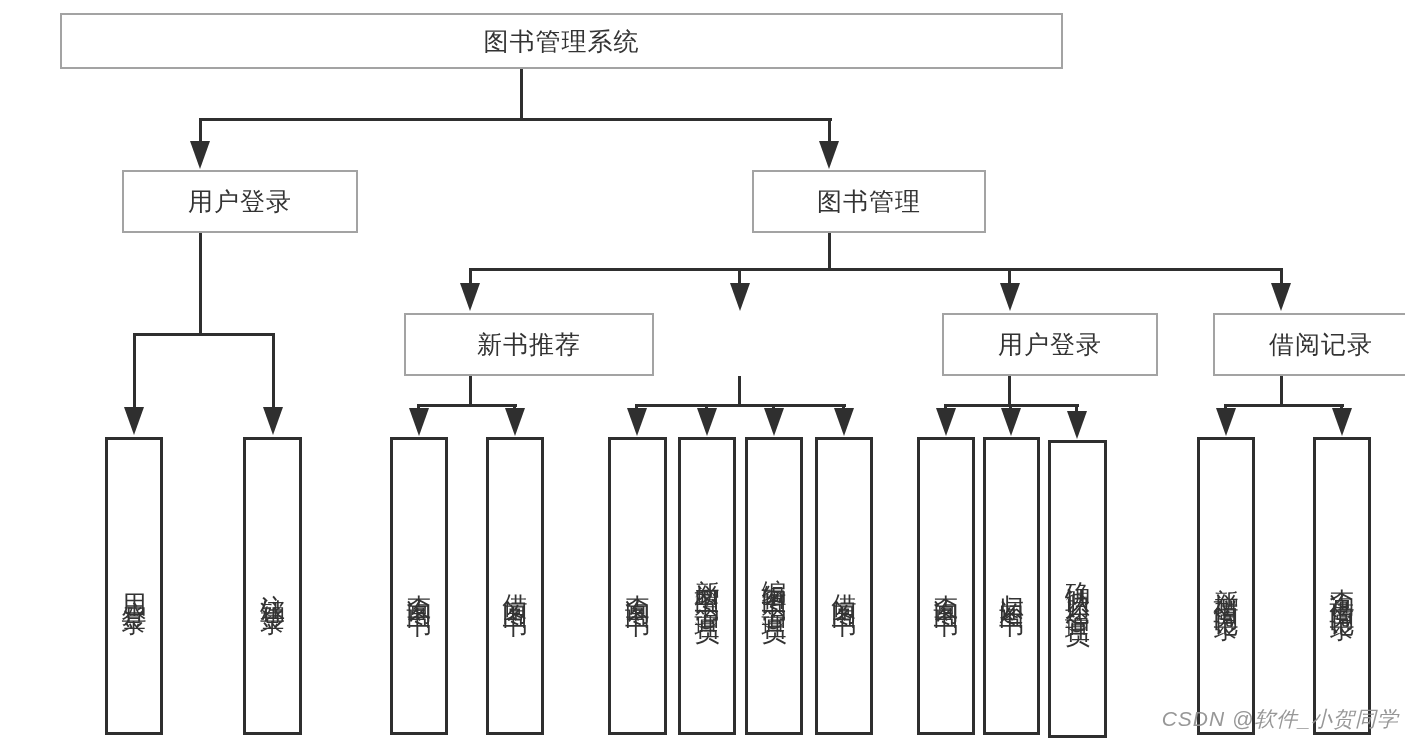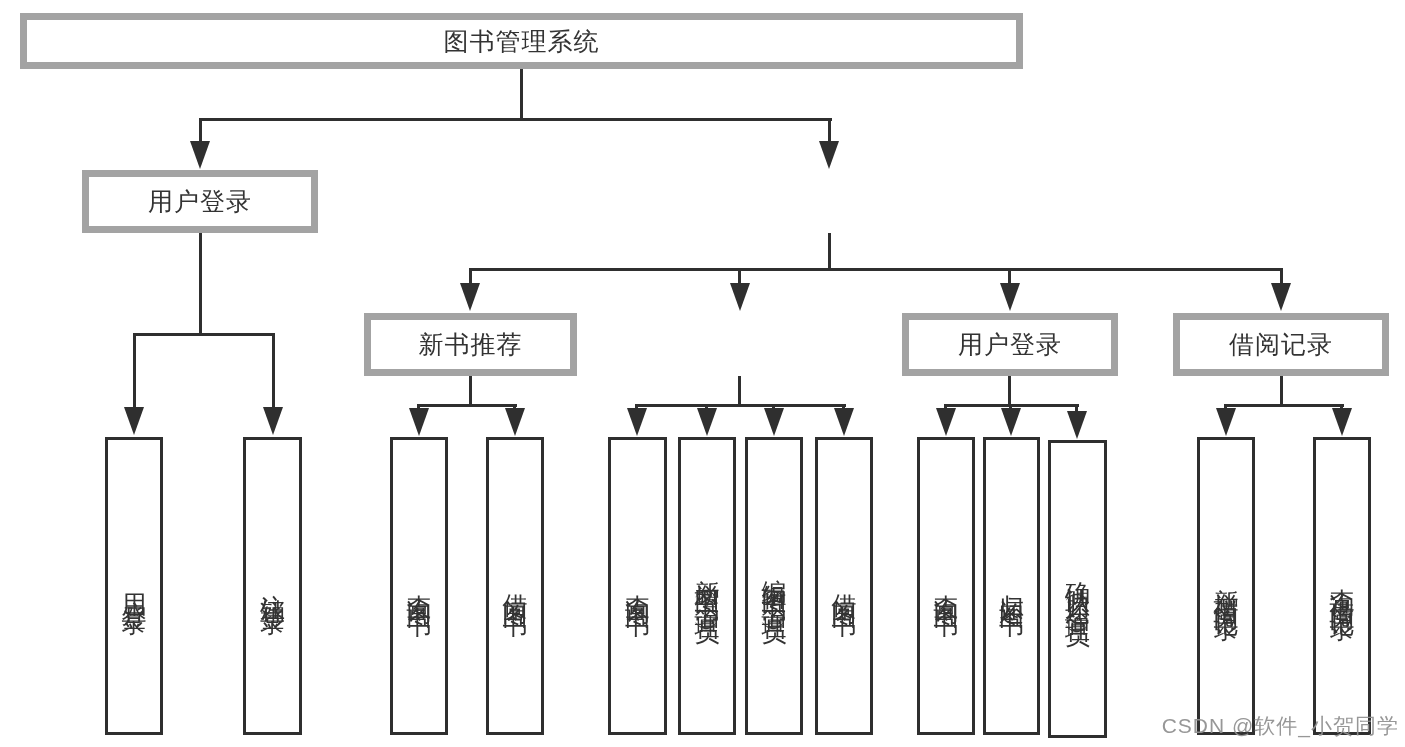--- a/index.html
+++ b/index.html
@@ -1,41 +1,41 @@
 <!DOCTYPE html>
 <html><head>
 <meta charset="utf-8">
 <style>
   html,body{margin:0;padding:0;background:#ffffff;}
   .canvas{
     position:relative;width:1405px;height:747px;background:#ffffff;
     font-family:"Liberation Sans","DejaVu Sans",sans-serif;overflow:hidden;
   }
   .hbox{
-    position:absolute;box-sizing:border-box;border:7px solid #a3a3a3;background:#ffffff;
+    position:absolute;box-sizing:border-box;border:2px solid #a3a3a3;background:#ffffff;
     display:flex;align-items:center;justify-content:center;
-    font-size:25px;color:#333333;letter-spacing:1px;white-space:nowrap;
+    font-size:25px;color:#333333;letter-spacing:1px;white-space:nowrap;margin-left:40px;
   }
   .vbox{
     position:absolute;box-sizing:border-box;border:3px solid #2f2f2f;background:#ffffff;
     display:flex;align-items:center;justify-content:center;
   }
   .vtext{
     writing-mode:vertical-rl;text-orientation:mixed;
     font-size:25px;line-height:1;letter-spacing:6px;color:#333333;
   }
   .line{position:absolute;background:#2f2f2f;}
   .arrow{
     position:absolute;width:0;height:0;
     border-left:10px solid transparent;border-right:10px solid transparent;
     border-top:28px solid #2f2f2f;
   }
   .watermark{
-    position:absolute;right:6px;bottom:7px;font-size:21px;letter-spacing:1px;
-    color:rgba(145,145,145,0.95);z-index:10;white-space:nowrap;
+    position:absolute;right:6px;bottom:14px;font-size:21px;letter-spacing:1px;
+    color:rgba(145,145,145,0.95);z-index:10;white-space:nowrap;font-style:italic;
   }
 </style>
 </head>
 <body>
 
 <div class="canvas">
 
   <div class="line" style="left:520px;top:66px;width:3px;height:55px"></div>
   <div class="line" style="left:199px;top:118px;width:633px;height:3px"></div>
   <div class="line" style="left:199px;top:118px;width:3px;height:26px"></div>
@@ -92,22 +92,23 @@
   <div class="line" style="left:1225px;top:404px;width:119px;height:3px"></div>
   <div class="line" style="left:1224px;top:404px;width:3px;height:10px"></div>
   <div class="line" style="left:1340px;top:404px;width:3px;height:10px"></div>
   <div class="arrow" style="left:1216px;top:408px"></div>
   <div class="arrow" style="left:1332px;top:408px"></div>
 
   <div class="hbox" style="left:20px;top:13px;width:1003px;height:56px">图书管理系统</div>
 
   <div class="hbox" style="left:82px;top:170px;width:236px;height:63px">用户登录</div>
 
+  <div class="hbox" style="left:712px;top:170px;width:234px;height:63px">图书管理</div>
 
-  <div class="hbox" style="left:364px;top:313px;width:213px;height:63px">新书推荐</div>
+  <div class="hbox" style="left:364px;top:313px;width:250px;height:63px">新书推荐</div>
 
 
   <div class="hbox" style="left:902px;top:313px;width:216px;height:63px">用户登录</div>
 
   <div class="hbox" style="left:1173px;top:313px;width:216px;height:63px">借阅记录</div>
 
   <div class="vbox" style="left:105px;top:437px;width:58px;height:298px">
     <span class="vtext">用户登录</span>
   </div>
   <div class="vbox" style="left:243px;top:437px;width:59px;height:298px">

